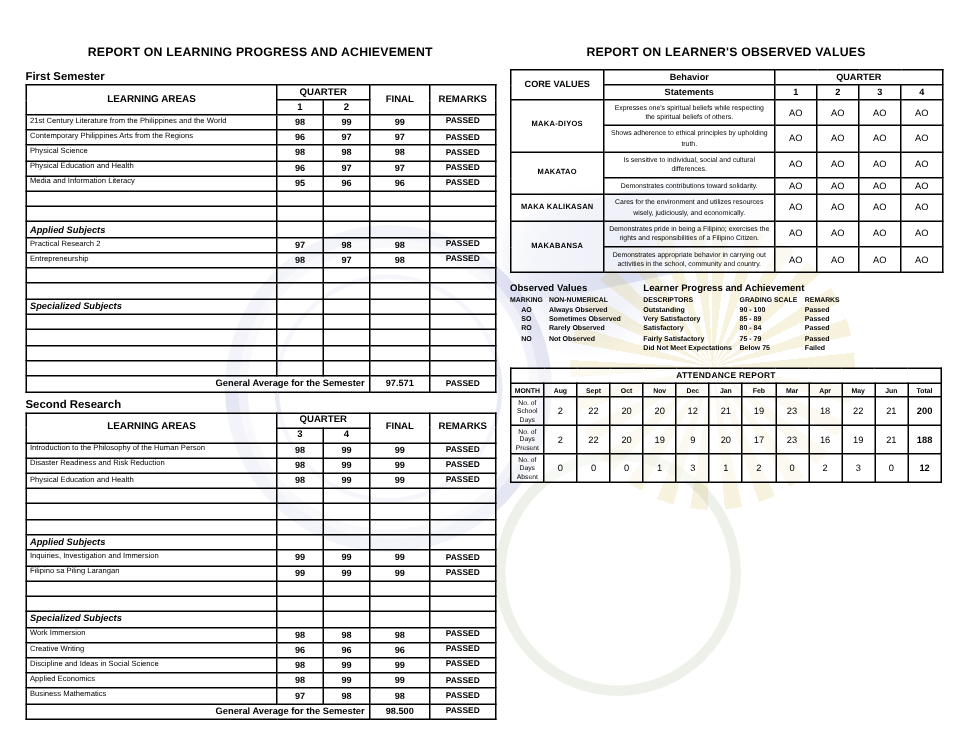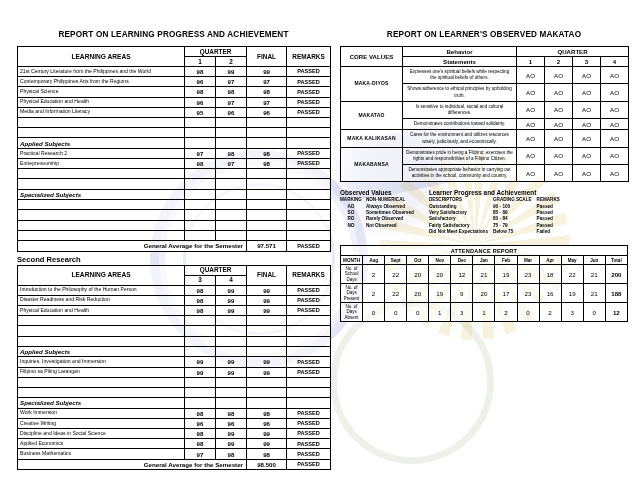--- a/index.html
+++ b/index.html
@@ -222,20 +222,21 @@
 <div class="watermark seal-blue"></div>
 <div class="watermark seal-blue2"></div>
 <div class="watermark seal-gold"></div>
 <div class="watermark seal-gold2"></div>
 
 <div class="page">
 
   <div class="col-left">
     <h1 class="doc-title">REPORT ON LEARNING PROGRESS AND ACHIEVEMENT</h1>
 
+    <div class="sem-label">First Semester</div>
     <table class="grades" id="sem1-table">
       <colgroup>
           <col style="width:167px">
           <col style="width:31px">
           <col style="width:31px">
           <col style="width:40px">
           <col style="width:44px">
         </colgroup>
       <thead>
         <tr>
@@ -521,21 +522,21 @@
           <tr>
             <td class="genave" colspan="3">General Average for the Semester</td>
             <td class="num">98.500</td>
             <td class="remark">PASSED</td>
           </tr>
         </tbody>
     </table>
   </div>
 
   <div class="col-right">
-    <h1 class="doc-title">REPORT ON LEARNER'S OBSERVED MAKATAO</h1>
+    <h1 class="doc-title">REPORT ON LEARNER'S OBSERVED VALUES</h1>
 
     <table class="values" id="values-table">
       <colgroup>
           <col style="width:62px">
           <col style="width:114px">
           <col style="width:28px">
           <col style="width:28px">
           <col style="width:28px">
           <col style="width:28px">
         </colgroup>

